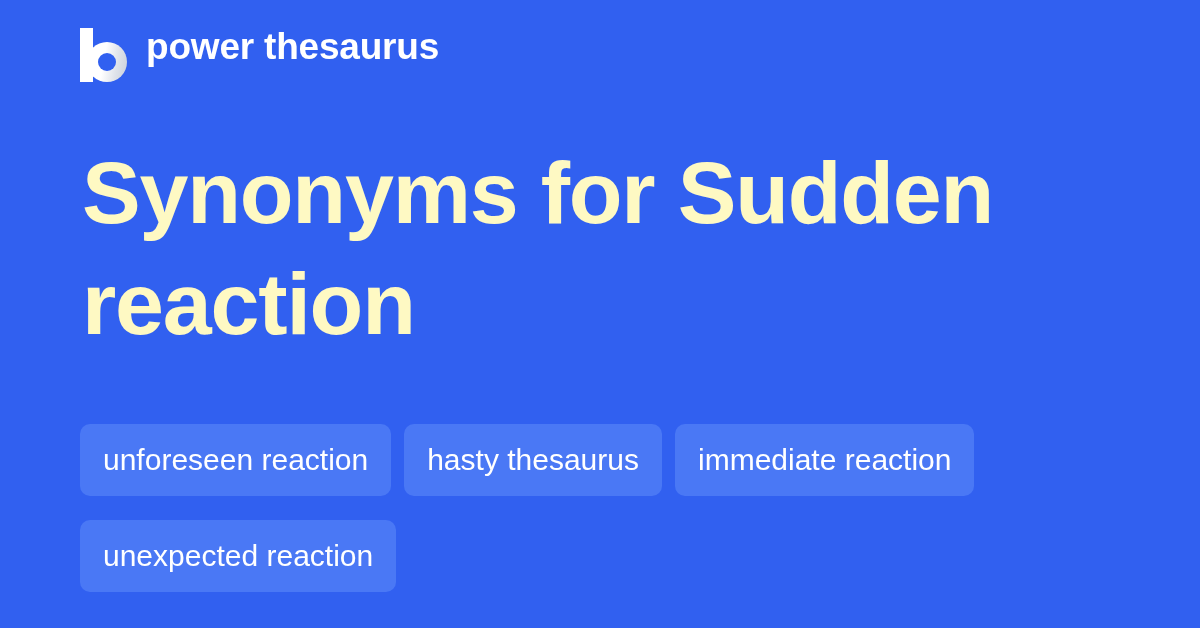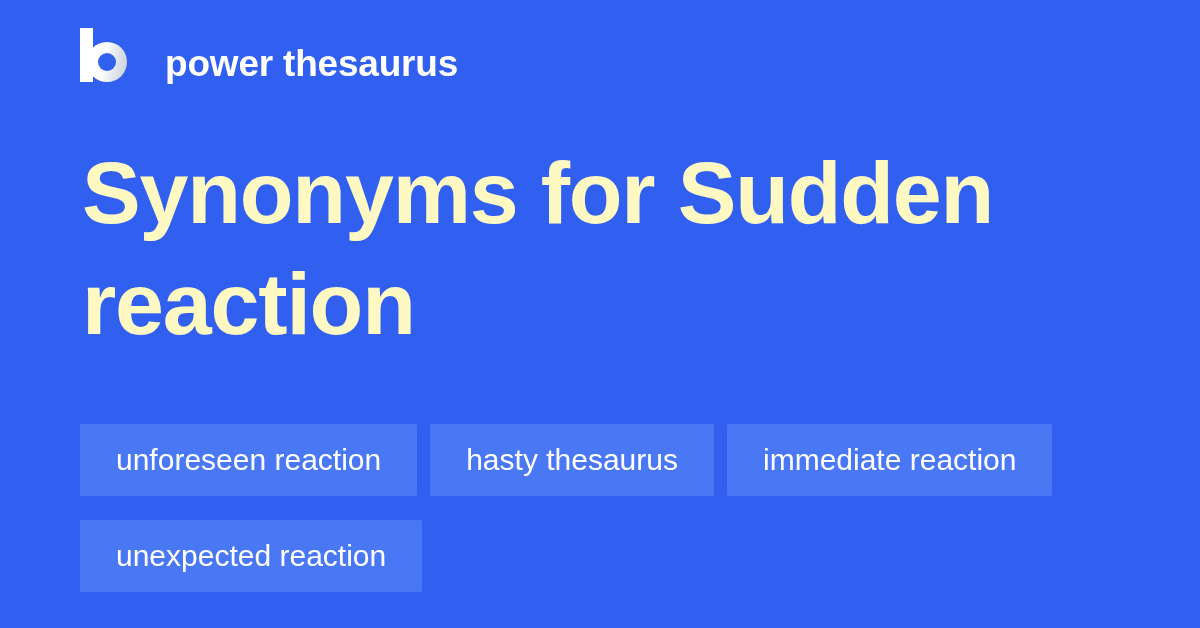--- a/index.html
+++ b/index.html
@@ -21,22 +21,22 @@
     background: #3160f0;
     box-sizing: border-box;
   }
 
   
   .brand {
     position: absolute;
     left: 80px;
     top: 28px;
     display: flex;
-    align-items: flex-end;
-    gap: 37px;
+    align-items: flex-start;
+    gap: 18px;
   }
 
   .logo-mark {
     width: 48px;
     height: 54px;
     position: relative;
     flex: 0 0 auto;
   }
 
   
@@ -101,26 +101,26 @@
     top: 424px;
     width: 1040px;
     display: flex;
     flex-wrap: wrap;
     gap: 24px 13px;
   }
 
   .chip {
     height: 72px;
     box-sizing: border-box;
-    padding: 0 36px;
+    padding: 0 23px;
     display: flex;
     align-items: center;
     justify-content: center;
     background: #4a78f5;
-    border-radius: 2px;
+    border-radius: 10px;
     color: #ffffff;
     font-size: 30px;
     font-weight: 400;
     line-height: 1;
     white-space: nowrap;
   }
 </style>
 </head>
 <body>
 

